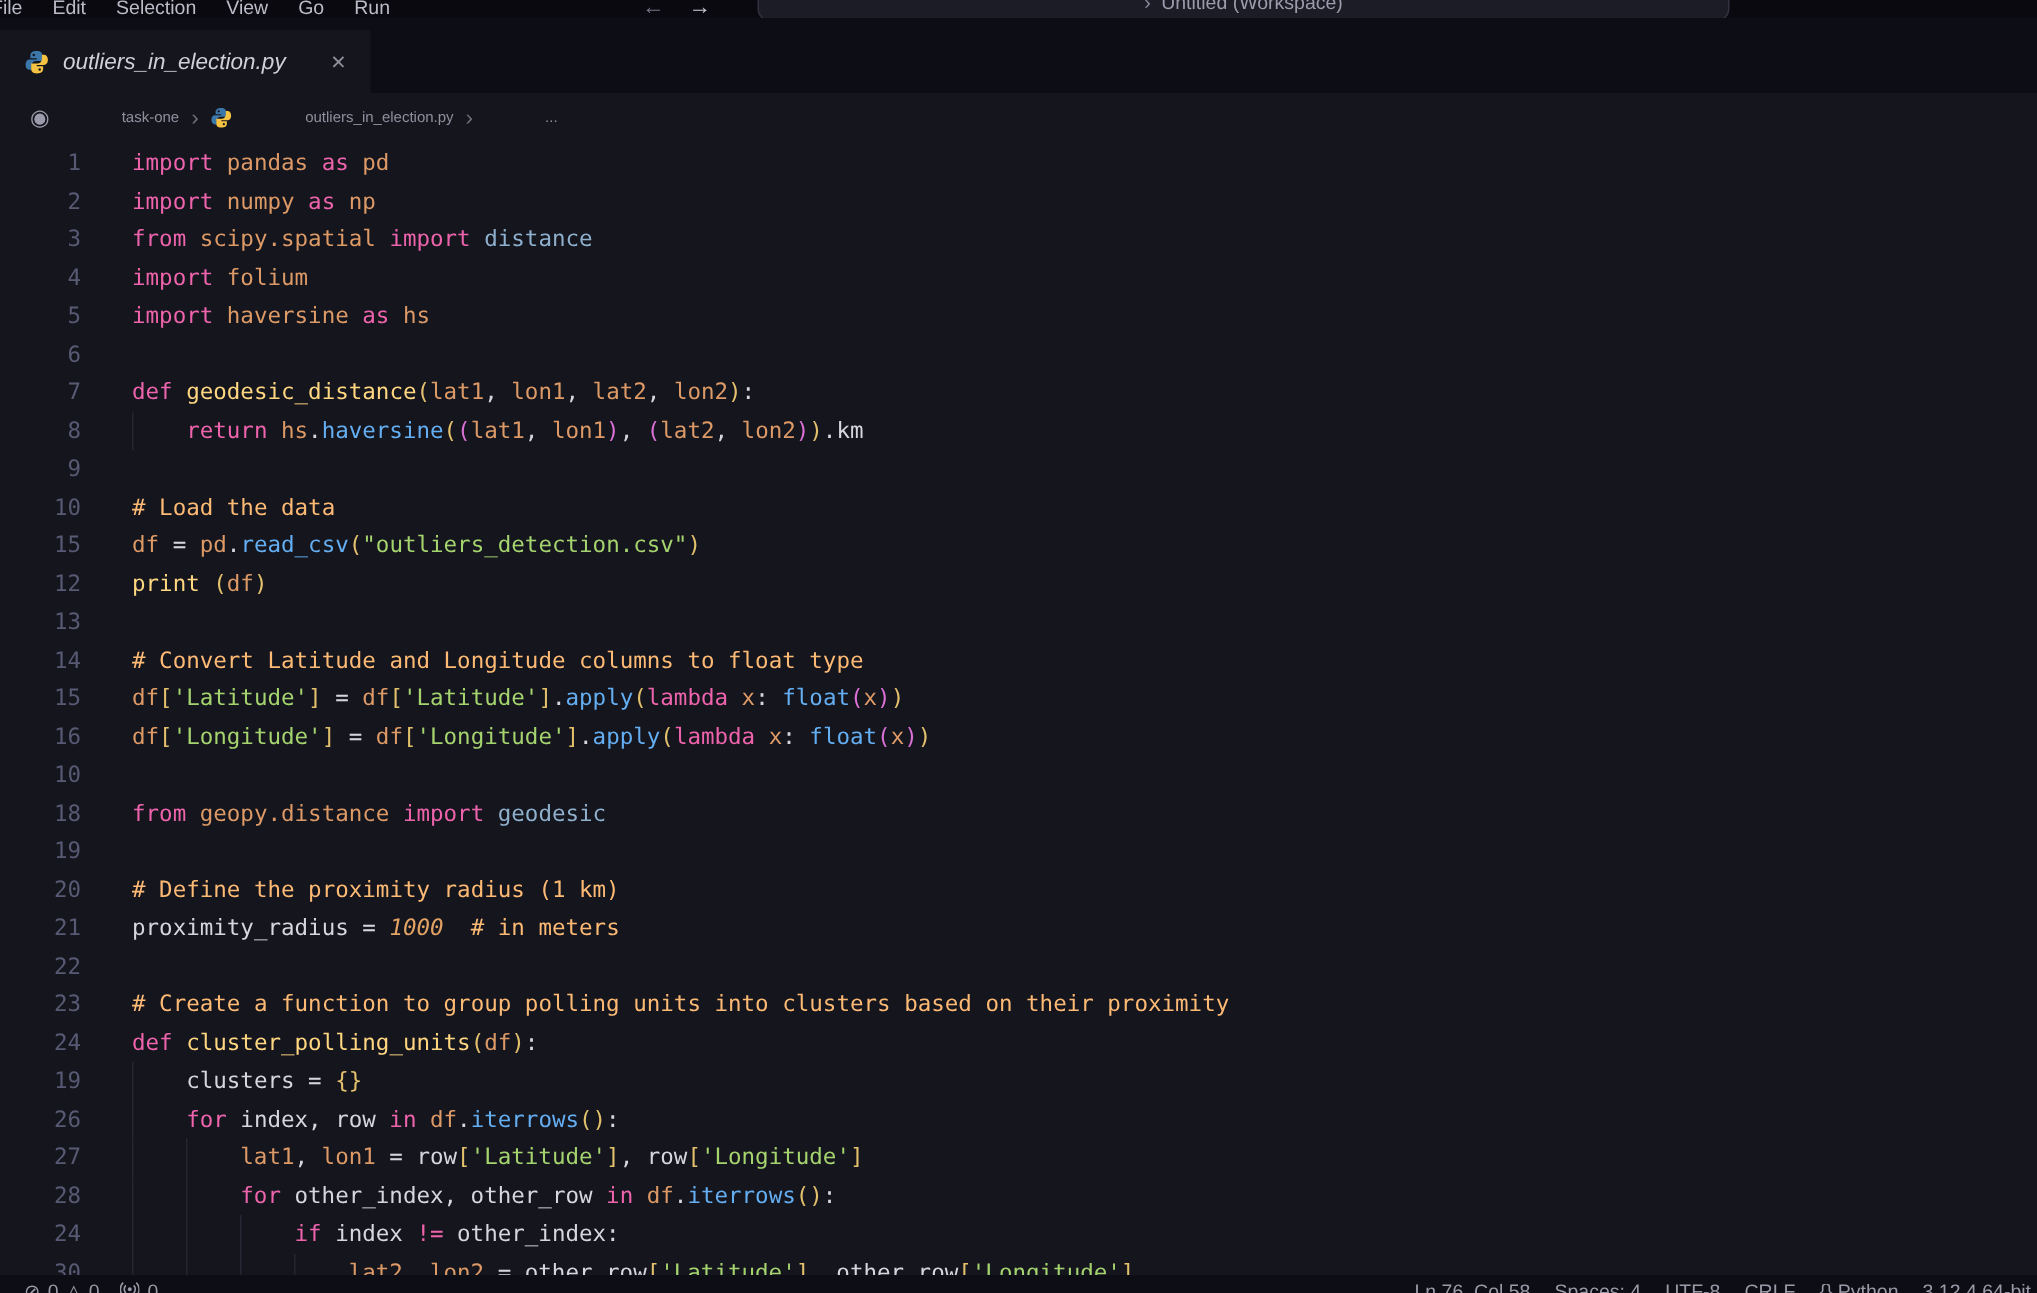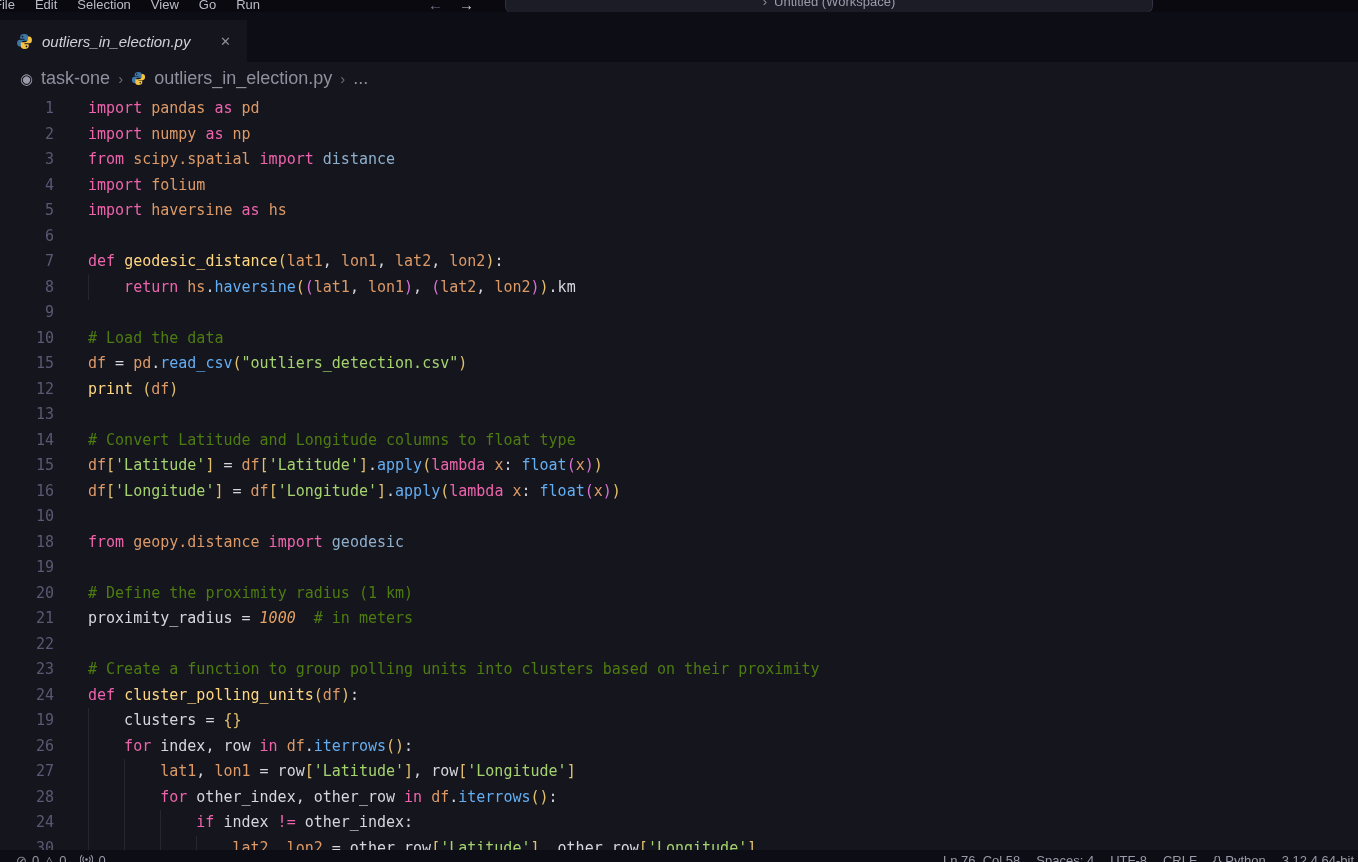--- a/index.html
+++ b/index.html
@@ -25,40 +25,40 @@
   .tab { height:42px; width:247px; background:#15151e; display:flex; align-items:center;
          padding:0 12px 0 16px; cursor:pointer; }
   .tab-label { font-size:15px; font-style:italic; color:#d0d0da; margin-left:9px; white-space:nowrap; }
   .tab-close { margin-left:auto; color:#8f8f9c; font-size:13px; padding:2px 4px; }
   .py-icon { display:inline-flex; flex:none; }
 
   
   .breadcrumb { height:33px; background:#15151e; display:flex; align-items:center;
                 padding-left:20px; gap:8px; flex:none; }
   .crumb-symbol { color:#9b9bab; font-size:15px; line-height:1; }
-  .crumb { color:#8f8f9e; font-size:18px; cursor:pointer; }
+  .crumb { color:#8f8f9e; font-size:10px; cursor:pointer;margin-left:40px; }
   .crumb-sep { color:#6e6e7c; font-size:15px; }
 
   
   .editor { flex:1; display:flex; overflow:hidden; background:#15151e; }
   .gutter { width:54px; flex:none; text-align:right; padding-top:1px;
             font-family:"DejaVu Sans Mono", monospace; font-size:15px; color:#585a73; }
   .ln { height:25.5px; line-height:25.5px; }
   .code { flex:1; padding-left:34px; padding-top:1px; overflow:hidden;
           font-family:"DejaVu Sans Mono", monospace; font-size:15px; white-space:pre; }
   .code-line { height:25.5px; line-height:25.5px; }
   .ind { display:inline-block; width:4ch; height:25.5px; vertical-align:top;
          border-left:1px solid #262632; }
 
   .tk-kw  { color:#ee64ac; }
   .tk-mod { color:#dd9a66; }
   .tk-fn  { color:#ffd780; }
   .tk-attr{ color:#64aef2; }
   .tk-str { color:#a5d46f; }
-  .tk-cm  { color:#4d7c0f; }
+  .tk-cm  { color:#fdba74; }
   .tk-num { color:#e2a263;font-style:italic; }
   .tk-pl  { color:#d6d6dd; }
   .tk-ty  { color:#8fb0cd; }
   .tk-b1  { color:#e3c06c; }
   .tk-b2  { color:#da70d6; }
 
   
   .statusbar { height:12px; background:#0d0d15; overflow:hidden; flex:none;
                display:flex; justify-content:space-between; }
   .sb-left, .sb-right { display:flex; align-items:center; height:24px; margin-top:-2px;

